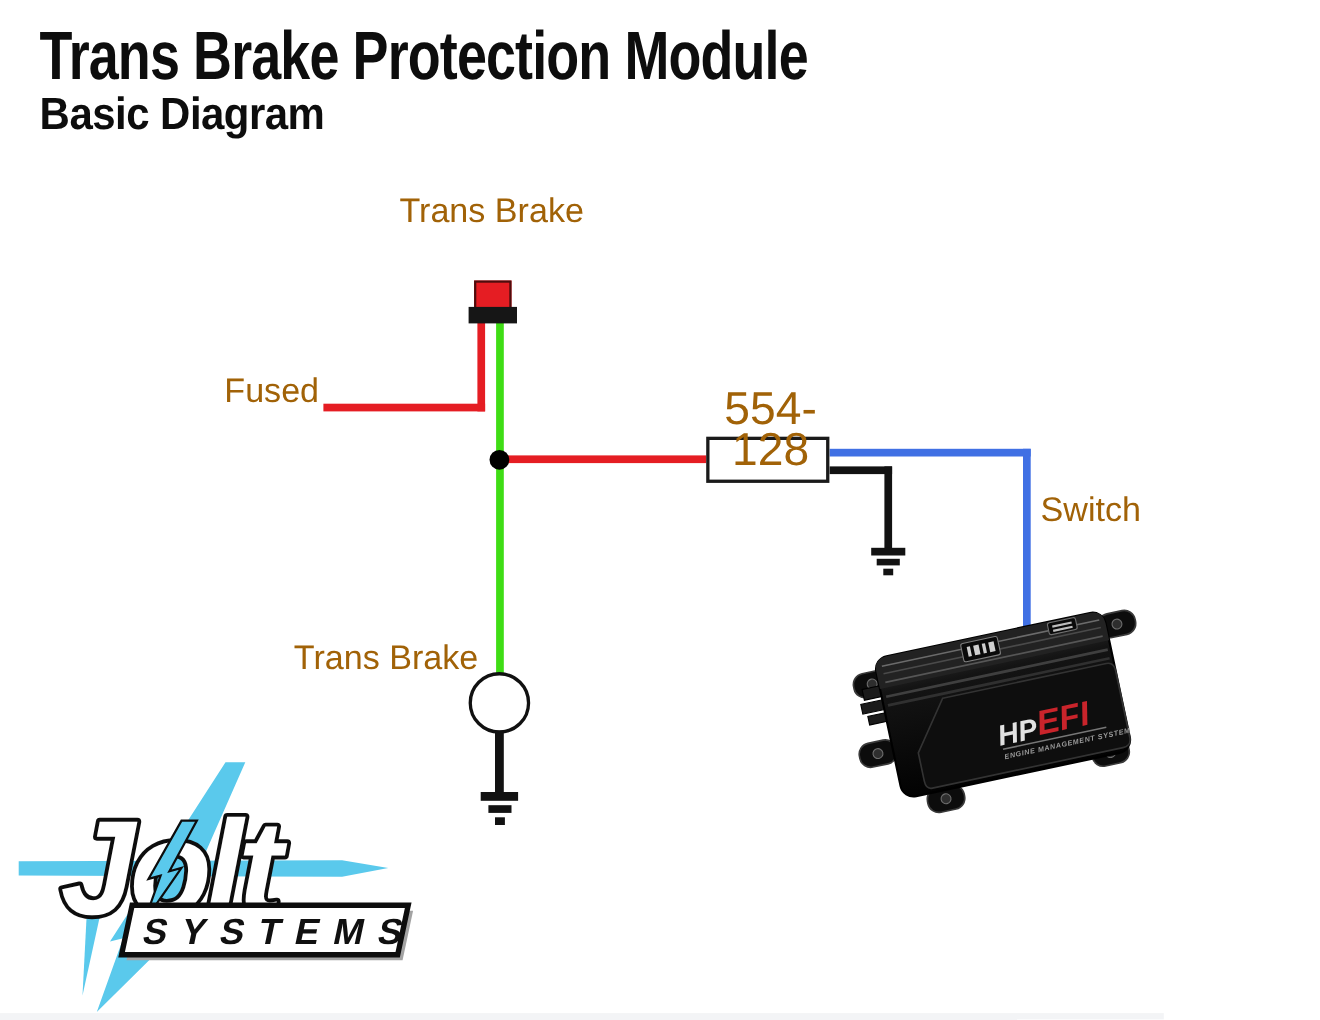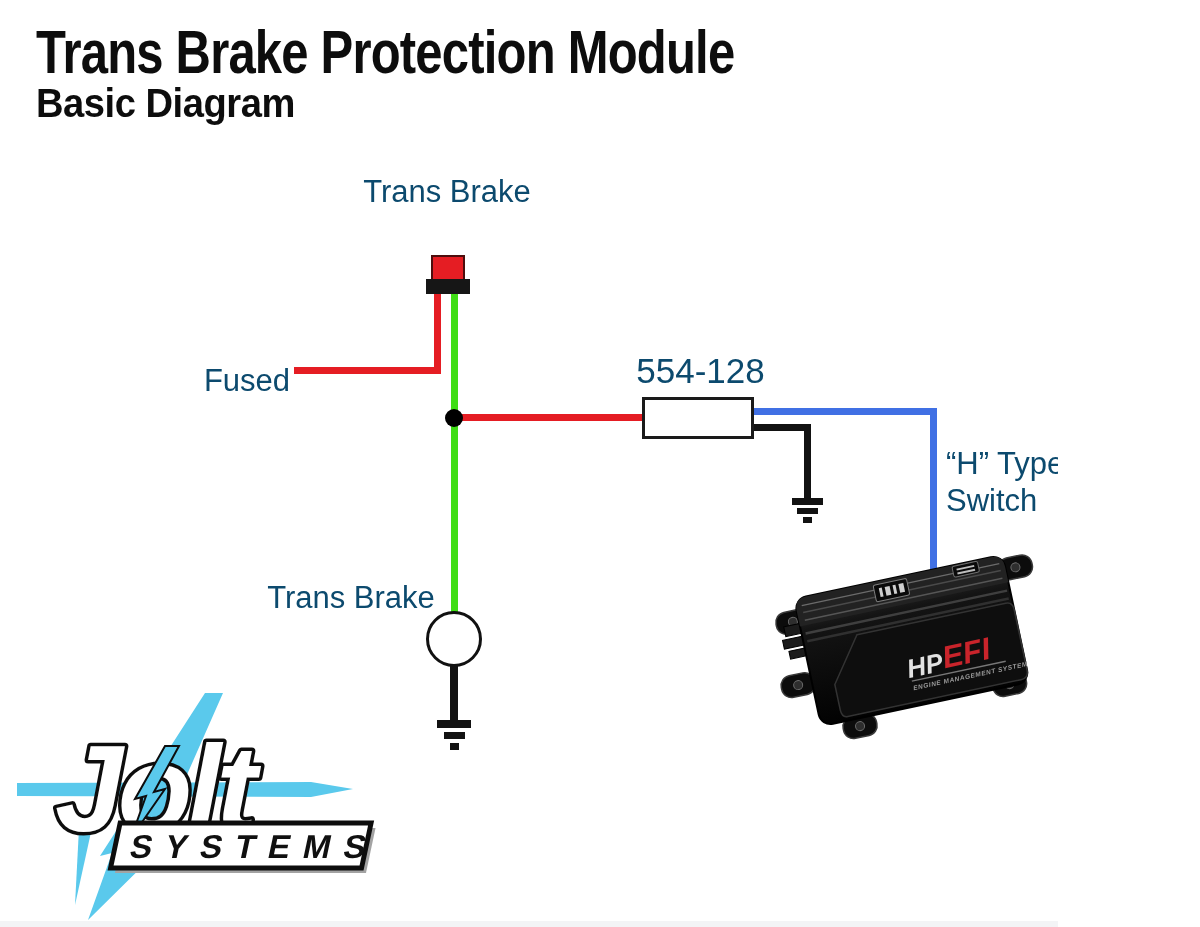--- a/index.html
+++ b/index.html
@@ -10,25 +10,25 @@
   
   .title{
     position:absolute;left:36px;top:16px;font-size:62px;font-weight:bold;
     letter-spacing:-1px;white-space:nowrap;transform:scaleX(.79);transform-origin:left top;color:#0d0d0d;
   }
   .subtitle{
     position:absolute;left:36px;top:80px;font-size:41px;font-weight:bold;
     letter-spacing:-.5px;white-space:nowrap;transform:scaleX(.93);transform-origin:left top;color:#0d0d0d;
   }
   
-  .lbl{position:absolute;font-size:31px;line-height:38px;color:#0c4a6e;}
+  .lbl{position:absolute;font-size:31px;line-height:38px;color:#a16207;}
   .lbl.center{text-align:center;}
   .lbl-switch{left:322px;top:173px;width:250px;}
-  .lbl-fused{left:167px;top:360px;width:160px;line-height:41px;}
-  .lbl-part{left:628px;top:352px;width:145px;font-size:35px;}
+  .lbl-fused{left:167px;top:334px;width:160px;line-height:41px;}
+  .lbl-part{left:628px;top:352px;width:145px;font-size:42px;}
   .lbl-input{left:946px;top:445px;width:170px;line-height:37px;text-align:left;}
   .lbl-solenoid{left:240px;top:579px;width:222px;line-height:37px;}
   
   .wire{position:absolute;}
   .w-red{background:var(--wire-red,#e51d23);}
   .w-green{background:var(--wire-green,#3fdd15);}
   .w-blue{background:var(--wire-blue,#4070e4);}
   .w-black{background:var(--wire-black,#121212);}
   .red-v-switch{left:434px;top:292px;width:7px;height:82px;}
   .red-h-fused{left:294px;top:367px;width:147px;height:7px;}
@@ -103,21 +103,20 @@
   <div class="gnd-bar g2c"></div>
 
   <div class="lbl center lbl-switch">
     <div>Trans Brake</div>
   </div>
   <div class="lbl center lbl-fused">
     <div>Fused</div>
   </div>
   <div class="lbl center lbl-part">554-128</div>
   <div class="lbl lbl-input">
-    <div>“H” Type</div>
     <div>Switch</div>
   </div>
   <div class="lbl center lbl-solenoid">
     <div>Trans Brake</div>
   </div>
 
   <svg class="module-svg" width="300" height="205" viewBox="0 0 300 205">
     <defs>
       <linearGradient id="bodyGrad" x1="0" y1="0" x2="0" y2="1">
         <stop offset="0" stop-color="#343434"></stop>

